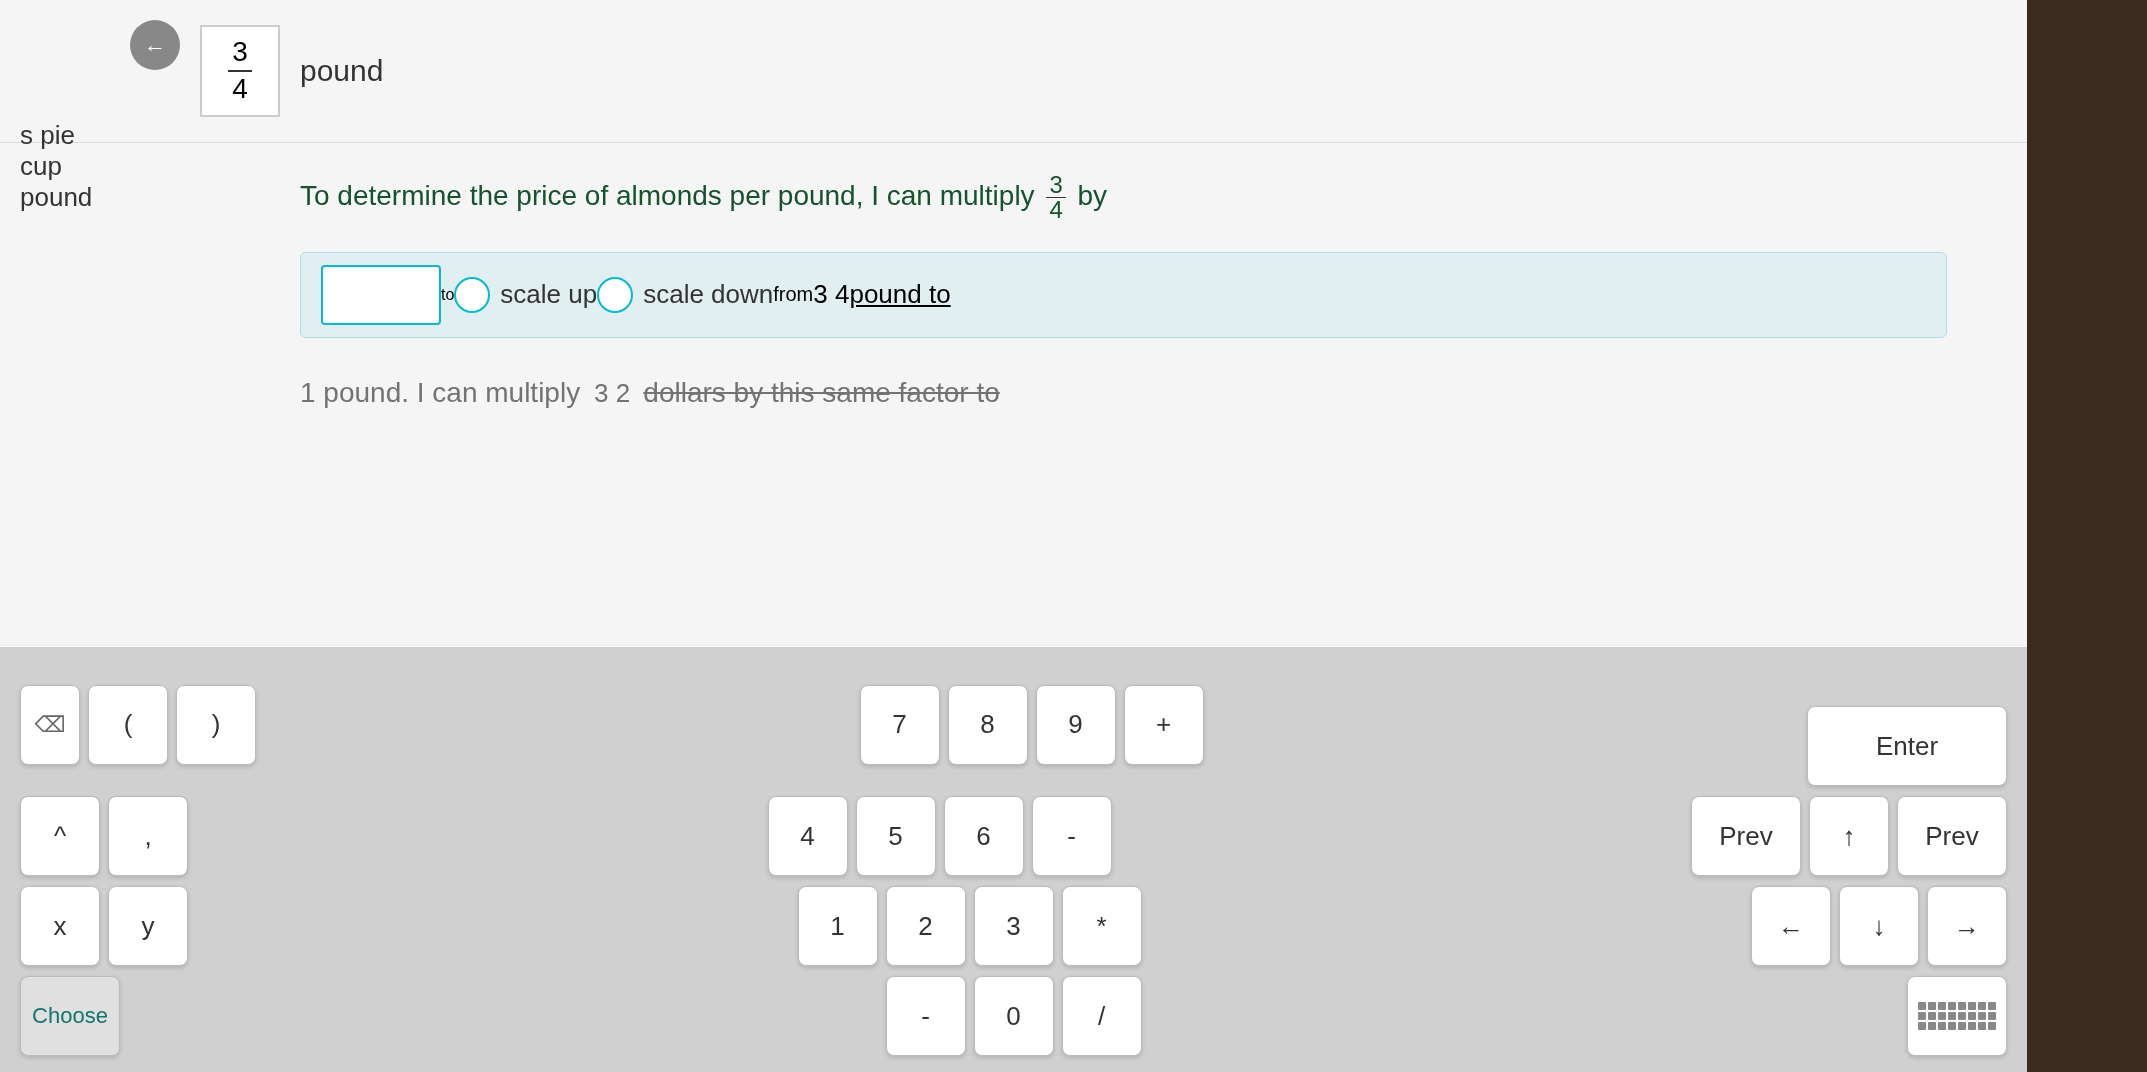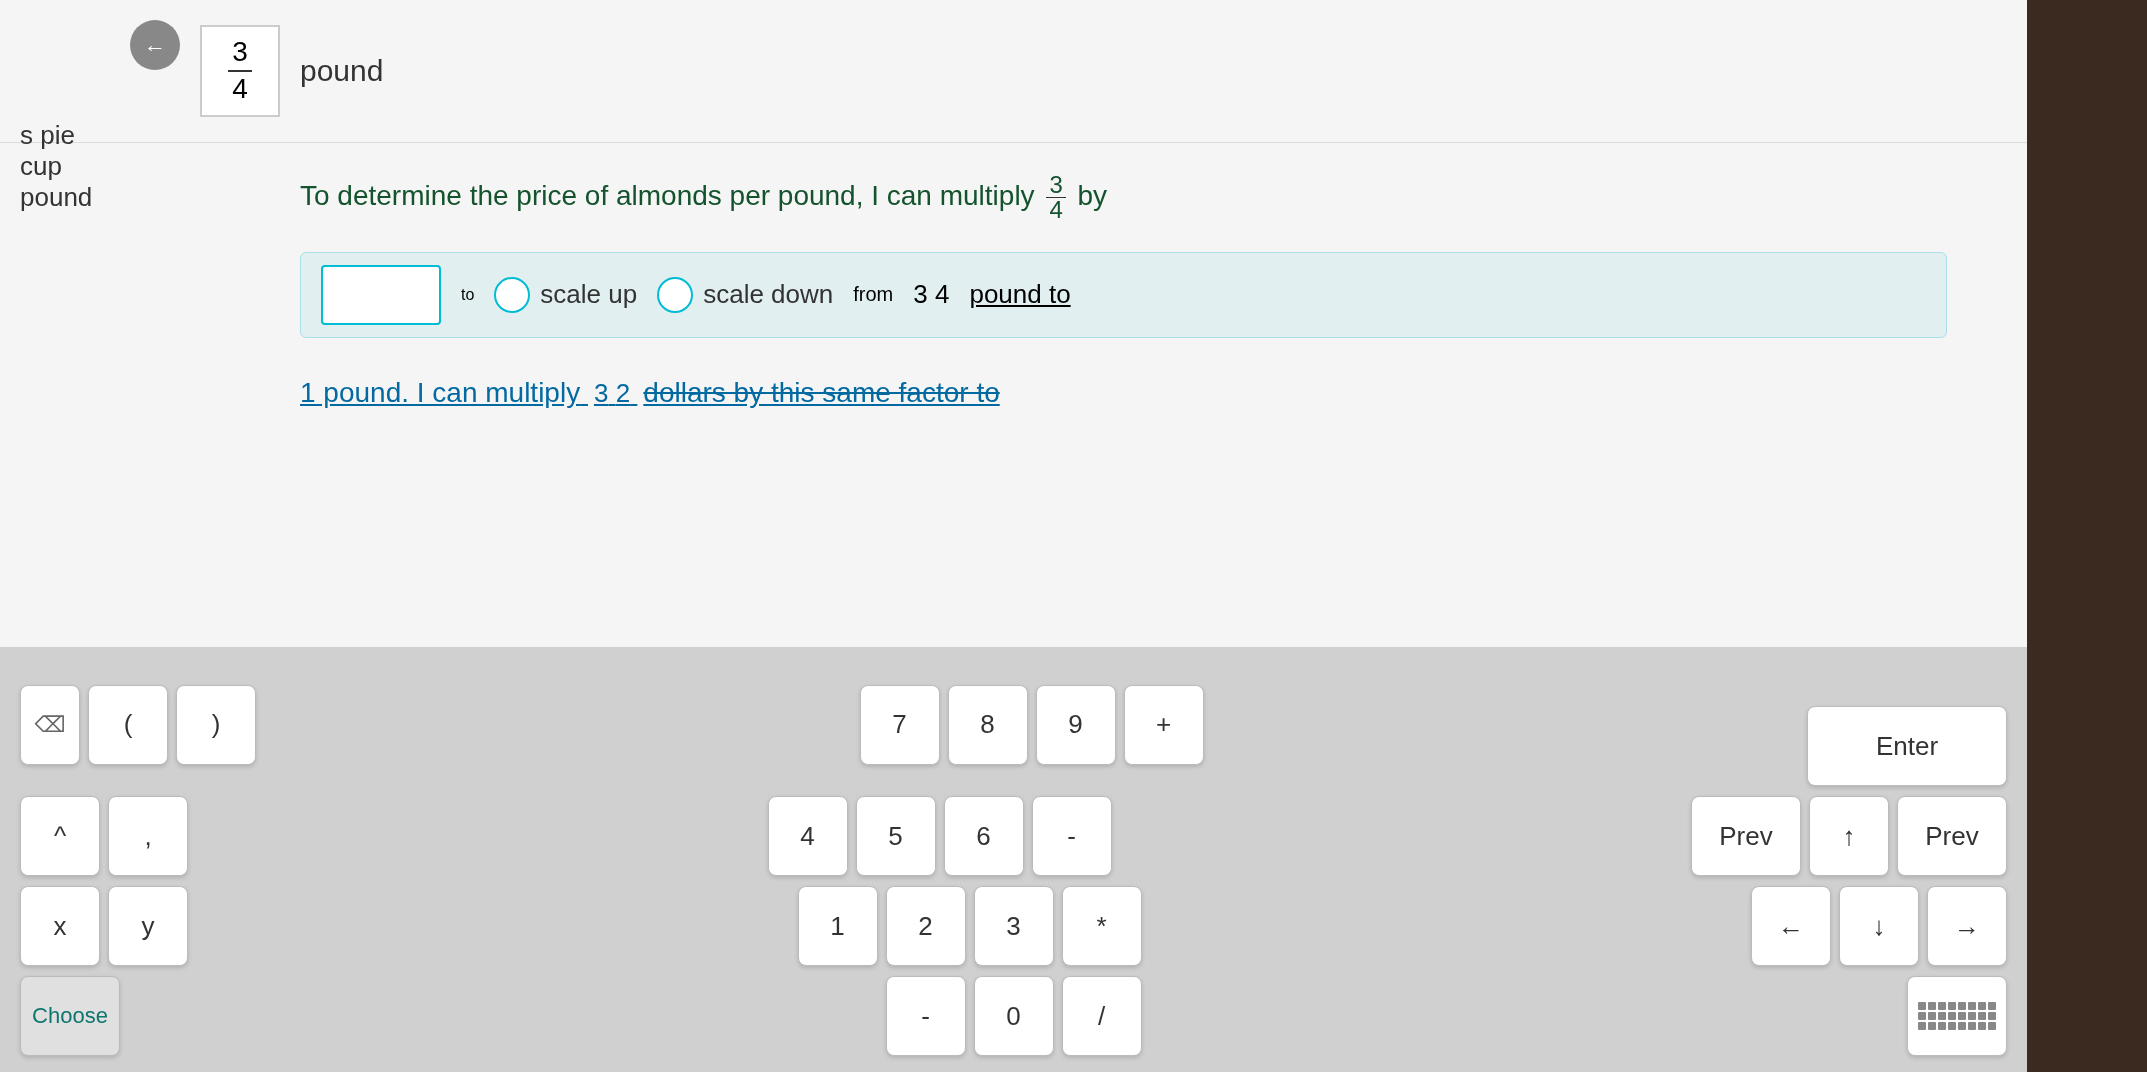--- a/index.html
+++ b/index.html
@@ -125,21 +125,20 @@
       border-bottom: 1.5px solid #333;
       padding: 0 3px;
     }
     .problem-text .fraction-inline .den {
       padding: 0 3px;
     }
 
     .input-row {
       display: flex;
       align-items: center;
-      gap: 20px;
       margin-bottom: 20px;
       background: rgba(0,180,200,0.08);
       border: 1.5px solid #aae0e8;
       border-radius: 6px;
       padding: 12px 20px;
     }
 
     .answer-input {
       width: 120px;
       height: 60px;
@@ -162,24 +161,23 @@
       width: 36px;
       height: 36px;
       border: 2.5px solid #00bcd4;
       border-radius: 50%;
       background: white;
       display: inline-block;
     }
 
     .second-line {
       font-size: 28px;
-      color: #0369a1;
+      color: #737373;
       line-height: 1.8;
       padding: 10px 0;
-      text-decoration: underline;
     }
 
     .strikethrough {
       text-decoration: line-through;
     }
 
     
     .keyboard-area {
       background: #d0d0d0;
       padding: 16px 20px;

